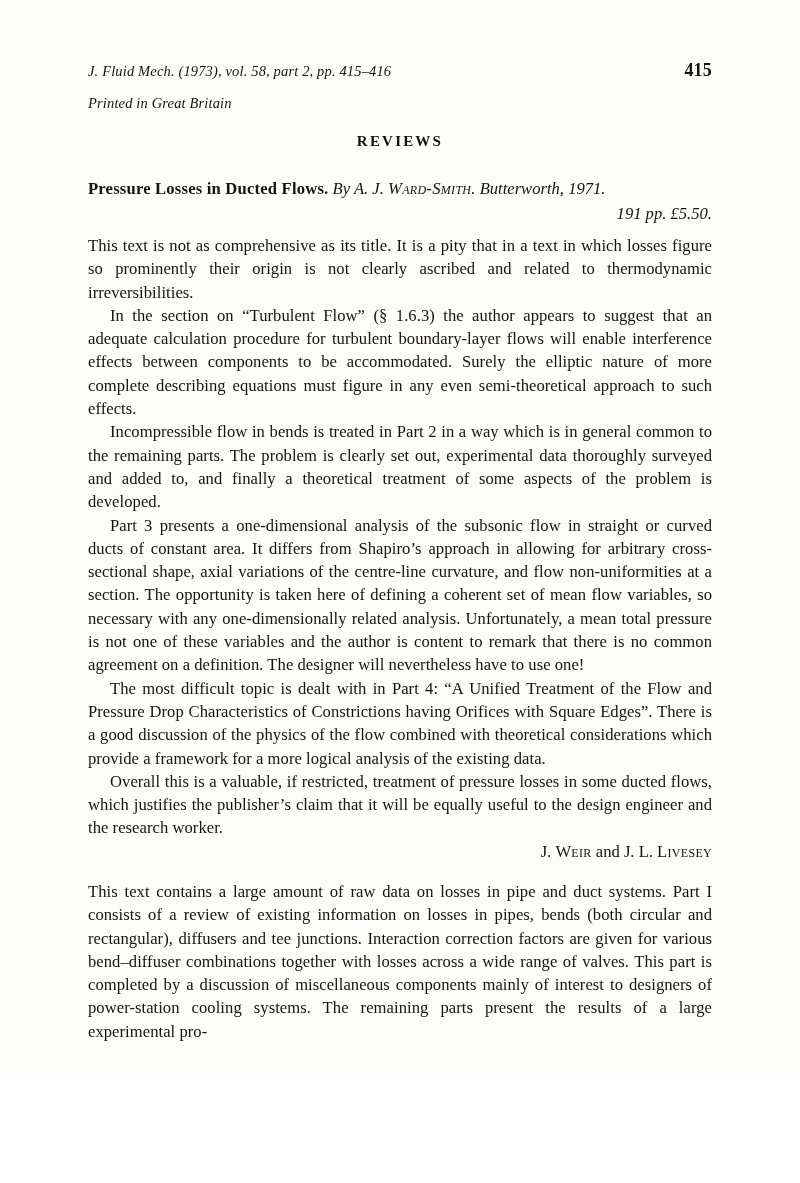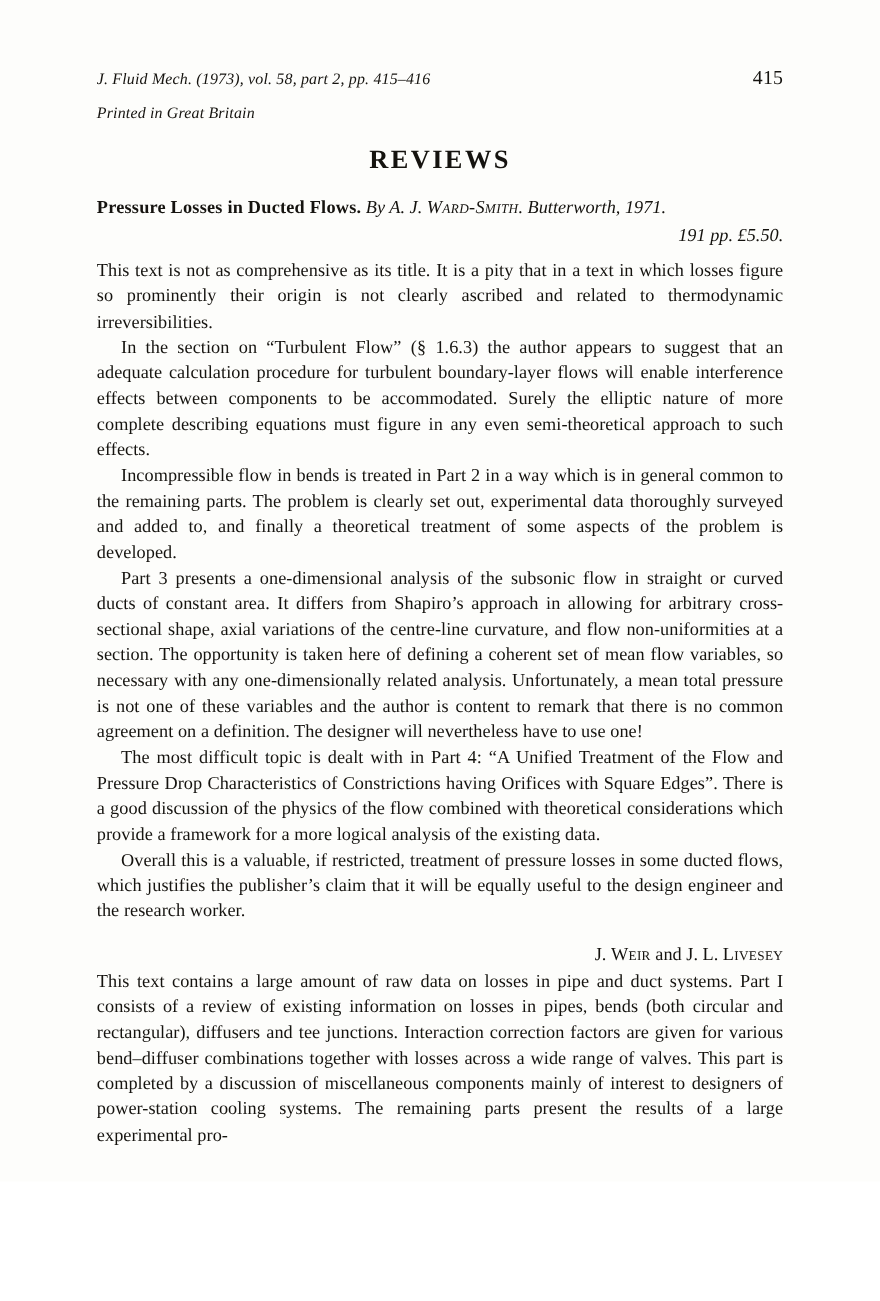--- a/index.html
+++ b/index.html
@@ -36,38 +36,38 @@
     justify-content: space-between;
     align-items: baseline;
   }
   .journal-ref {
     font-style: italic;
     font-size: 14.5px;
     letter-spacing: 0.15px;
   }
   .page-number {
     font-size: 18px;
-    font-weight: normal;
+    font-weight: bold;
     letter-spacing: 0.2px;
   }
   .printed-in {
     font-style: italic;
     font-size: 14.5px;
     margin-top: 14px;
     letter-spacing: 0.15px;
   }
 
   
   .section-title {
     position: absolute;
     left: 88px;
     top: 133px;
     width: 624px;
     text-align: center;
-    font-size: 24px;
+    font-size: 15px;
     font-weight: bold;
     letter-spacing: 2.2px;
   }
 
   
   .review {
     position: absolute;
     left: 88px;
     width: 624px;
   }
@@ -107,21 +107,21 @@
     letter-spacing: 0.05px;
   }
   .body-text p.indent {
     text-indent: 22px;
   }
   .body-text p.noindent {
     text-indent: 0;
   }
 
   .signature {
-    margin-top: 16px;
+    margin-top: 0;
     text-align: right;
     font-size: 16.6px;
     line-height: 23.3px;
   }
 </style>
 </head>
 <body>
 
 <div class="page">
 

